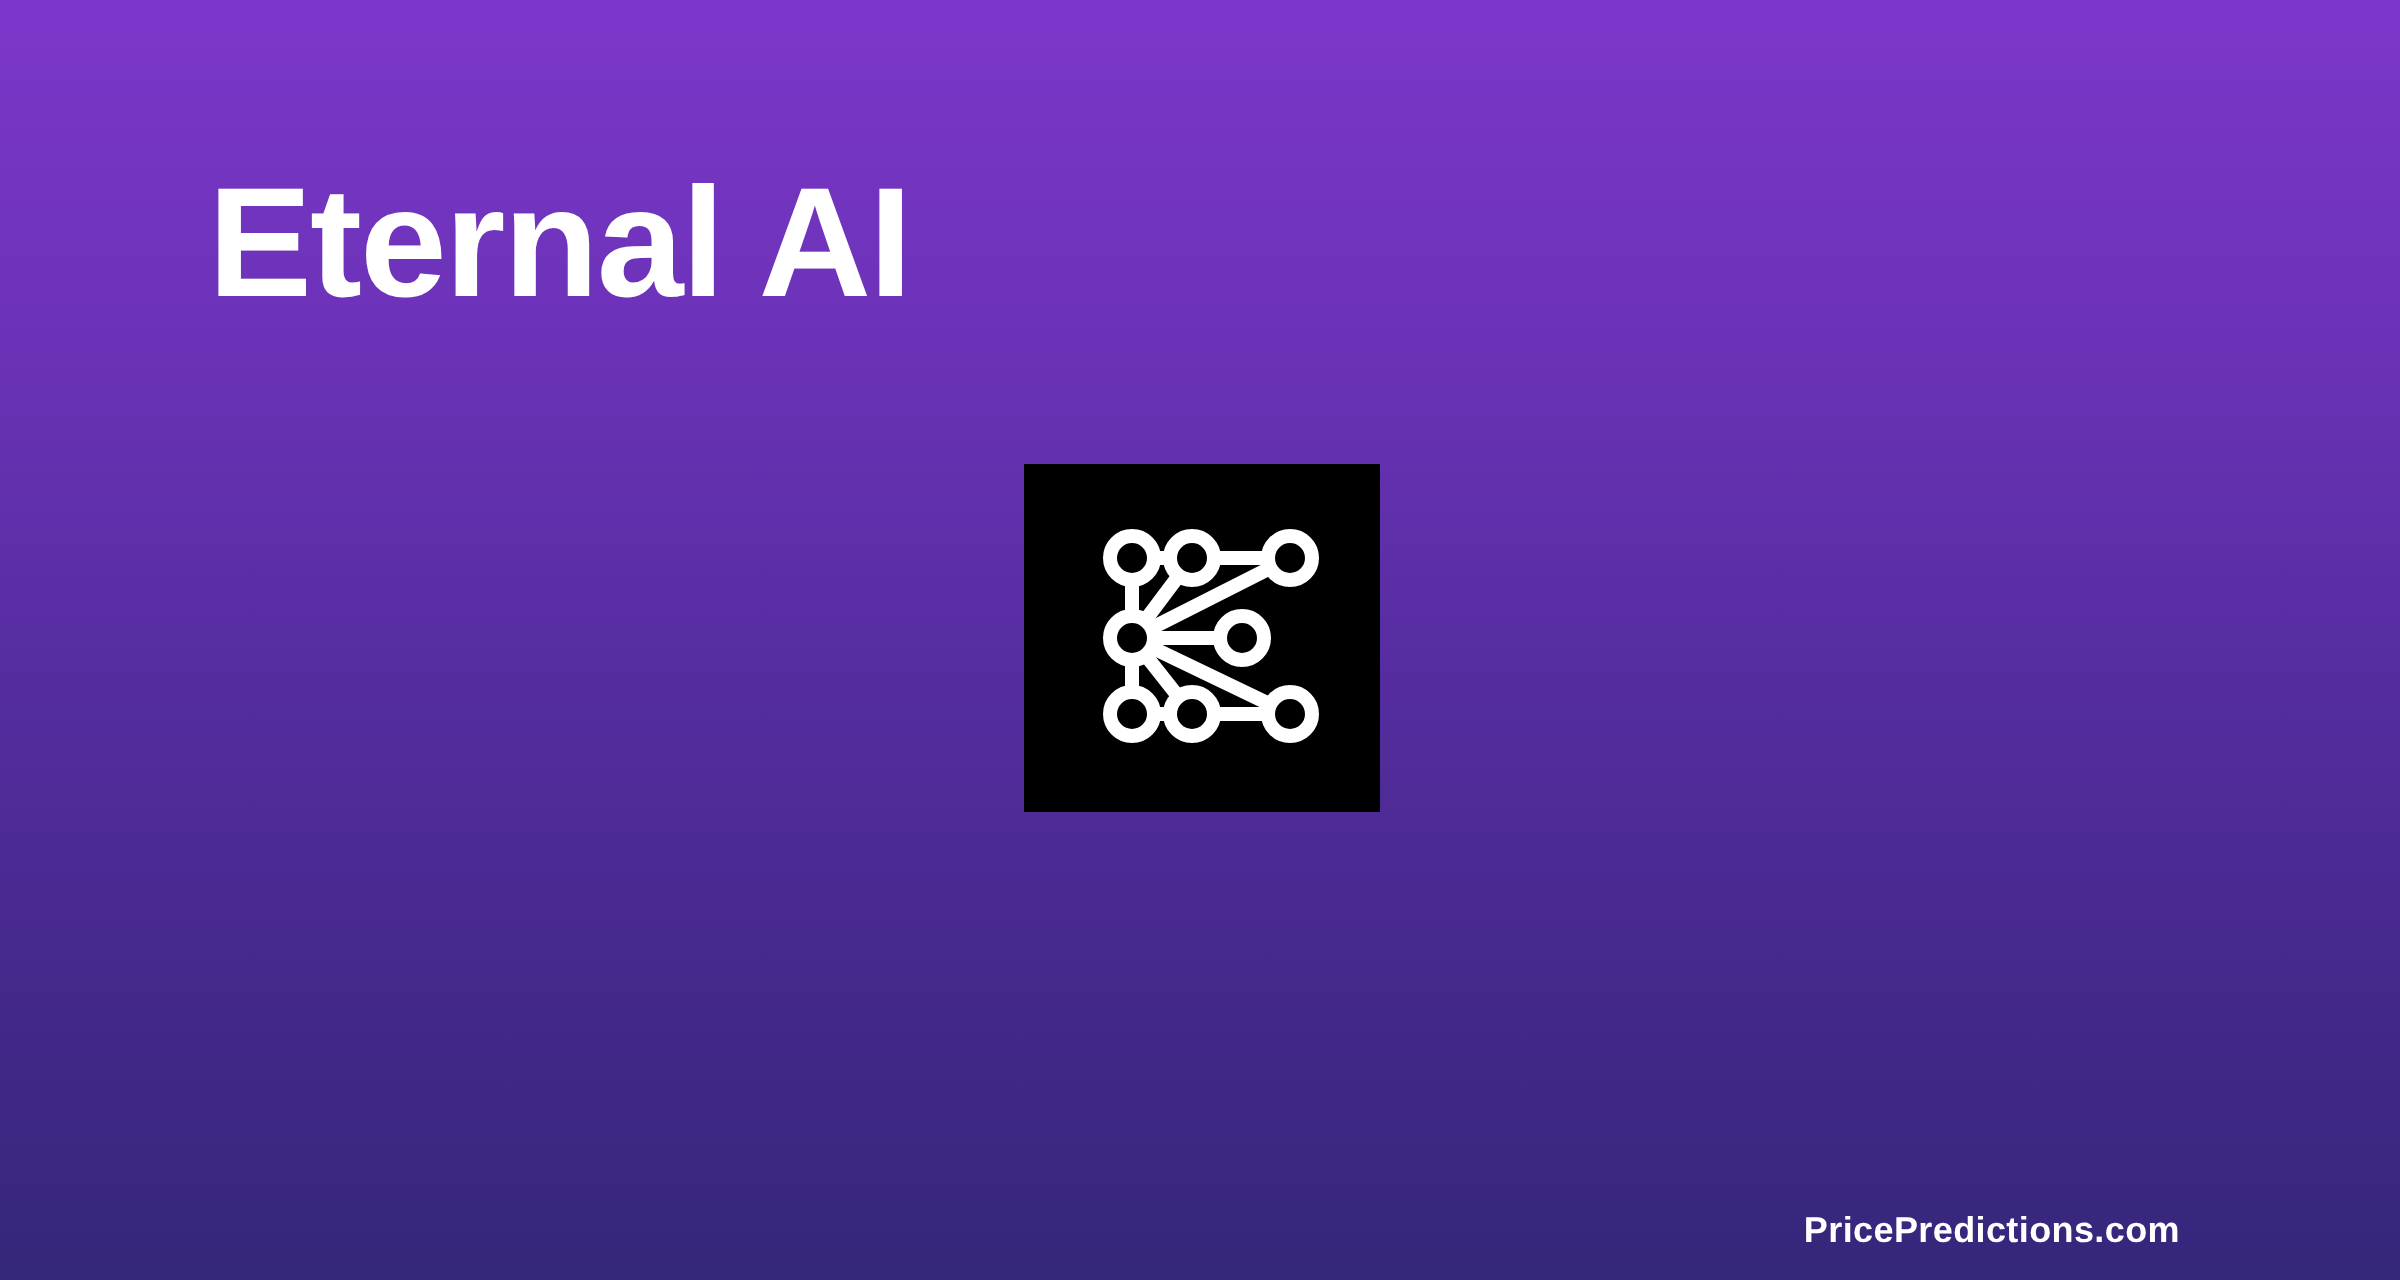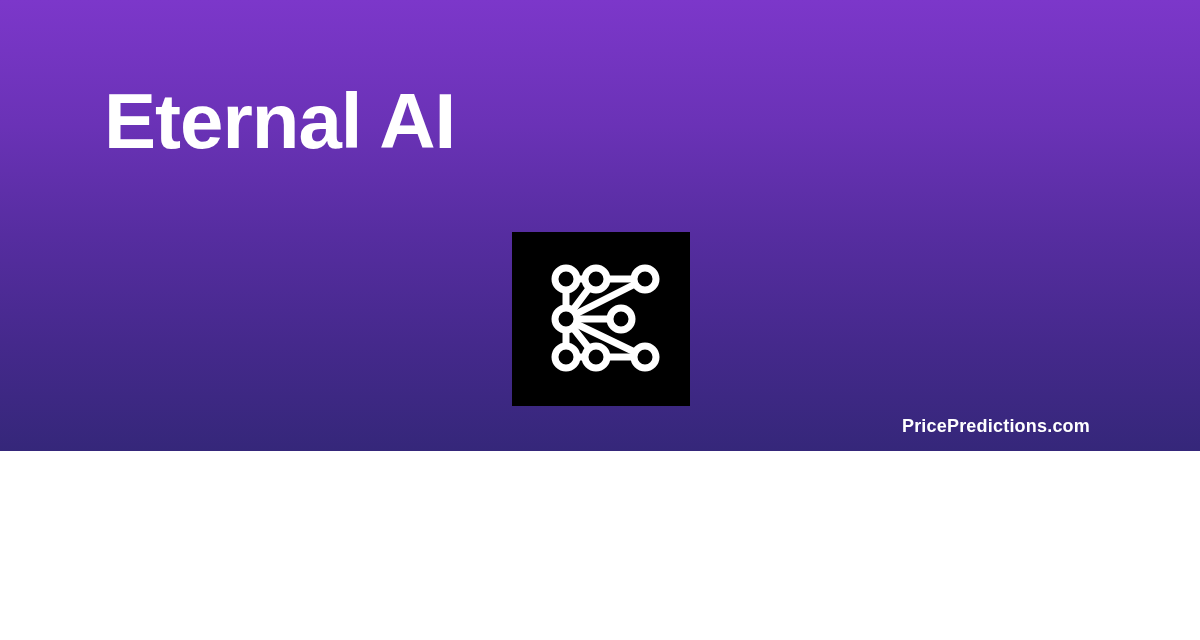--- a/index.html
+++ b/index.html
@@ -9,21 +9,21 @@
   body {
     width: 1200px;
     height: 640px;
     overflow: hidden;
     font-family: "Liberation Sans", sans-serif;
   }
 
   #banner {
     position: relative;
     width: 1200px;
-    height: 451px;
+    height: 640px;
     background: linear-gradient(180deg, #7c37ca 0%, #6a32b6 28%, #562da0 52%, #45298c 76%, #35277a 100%);
     overflow: hidden;
   }
 
   
   #coin-name {
     position: absolute;
     left: 104px;
     top: 82px;
     font-size: 78px;

